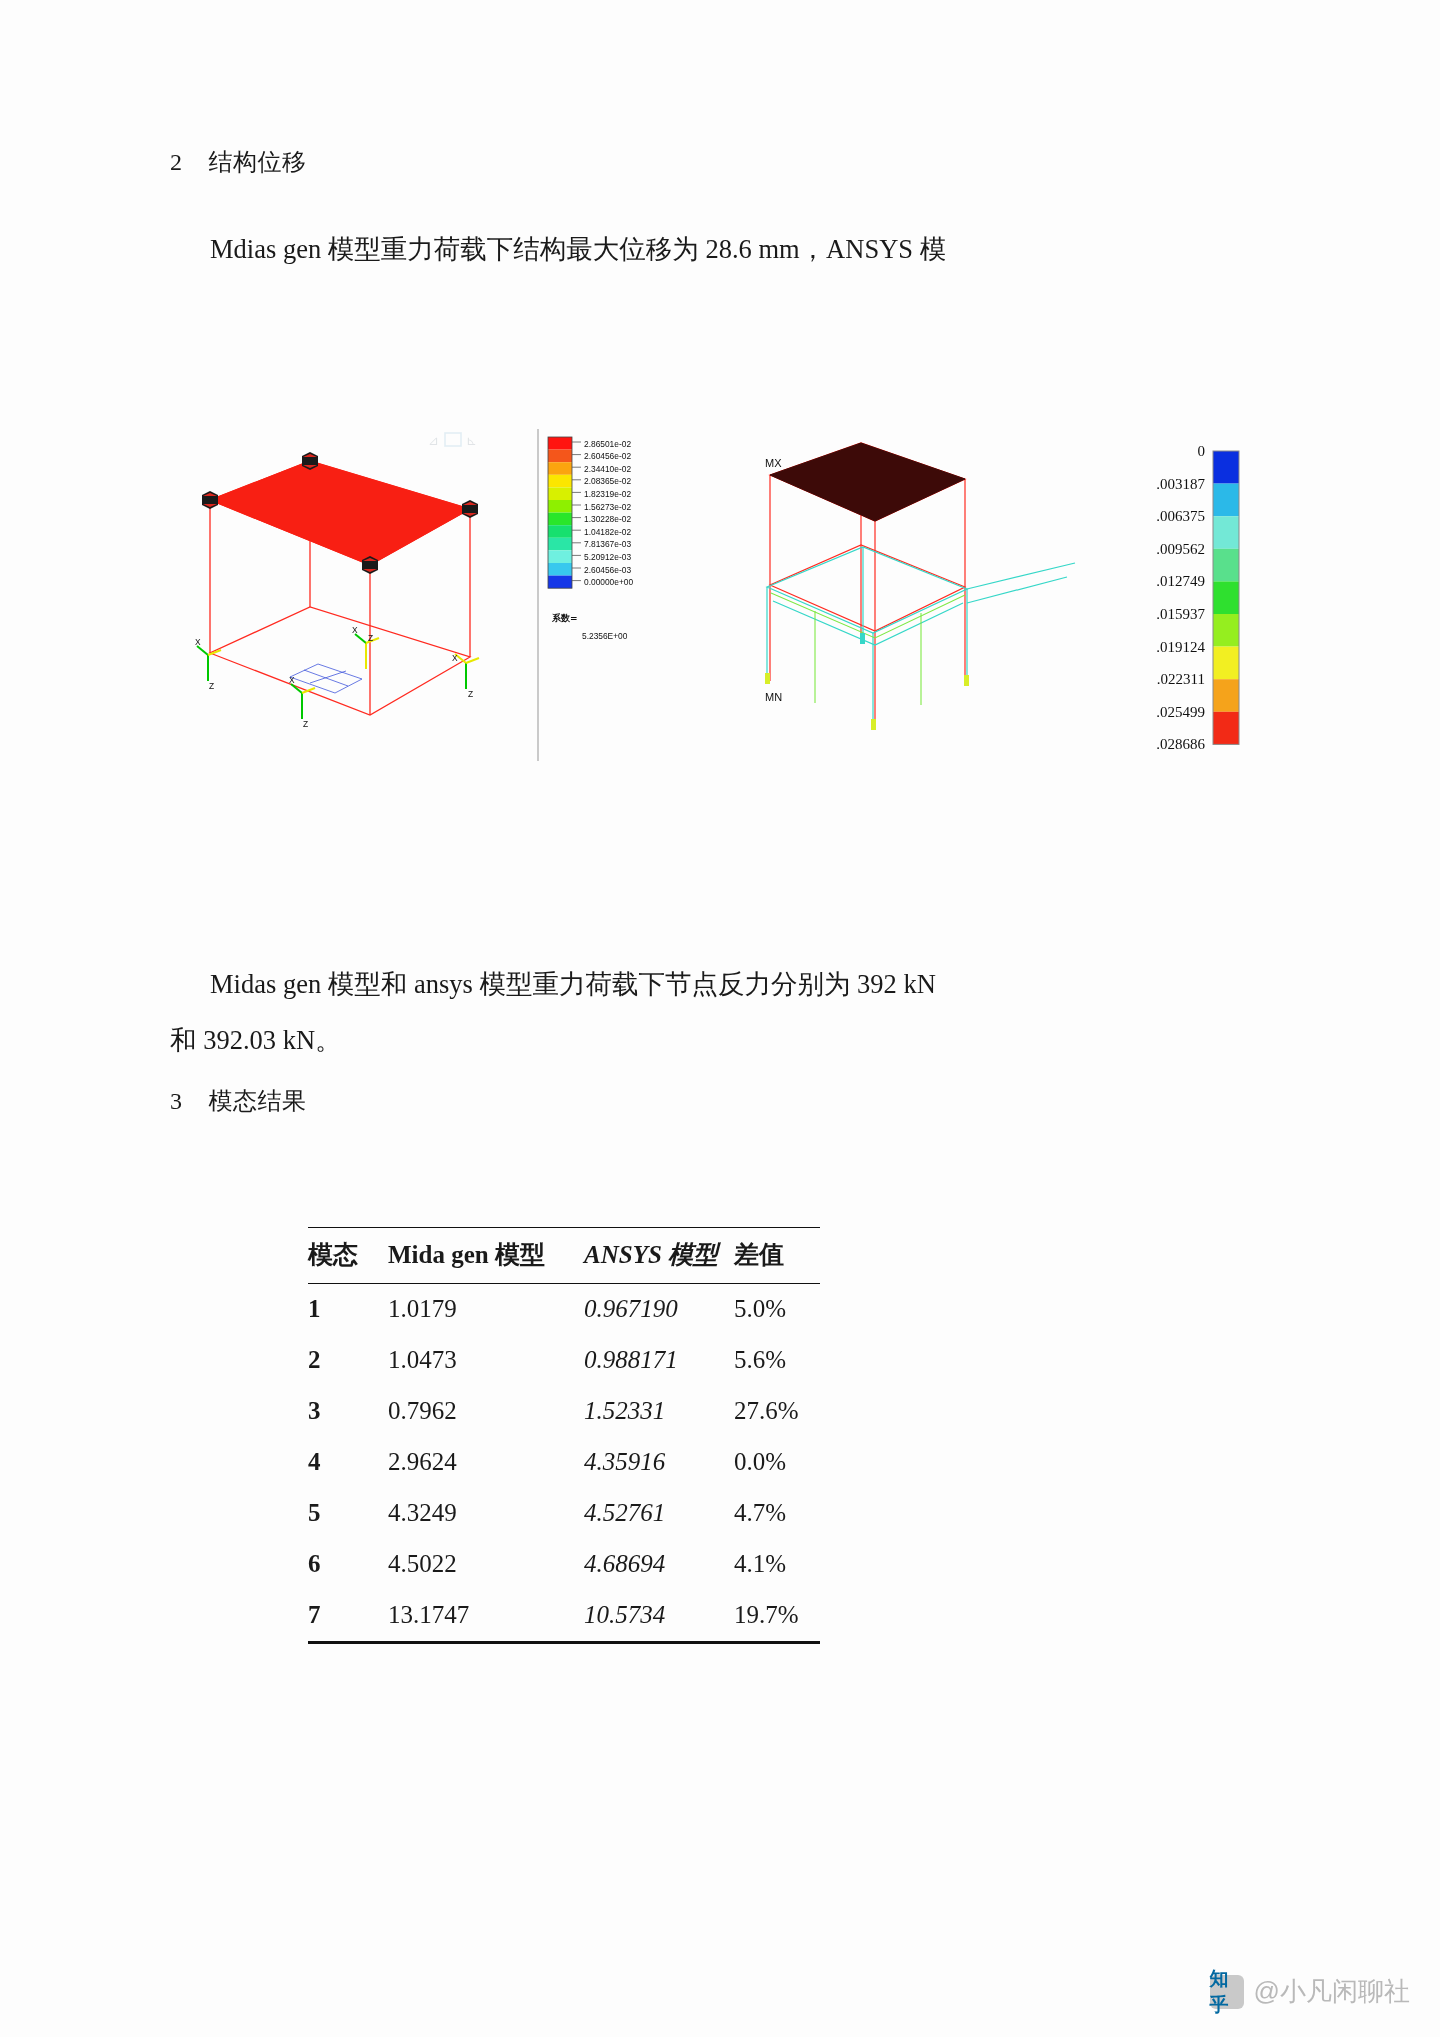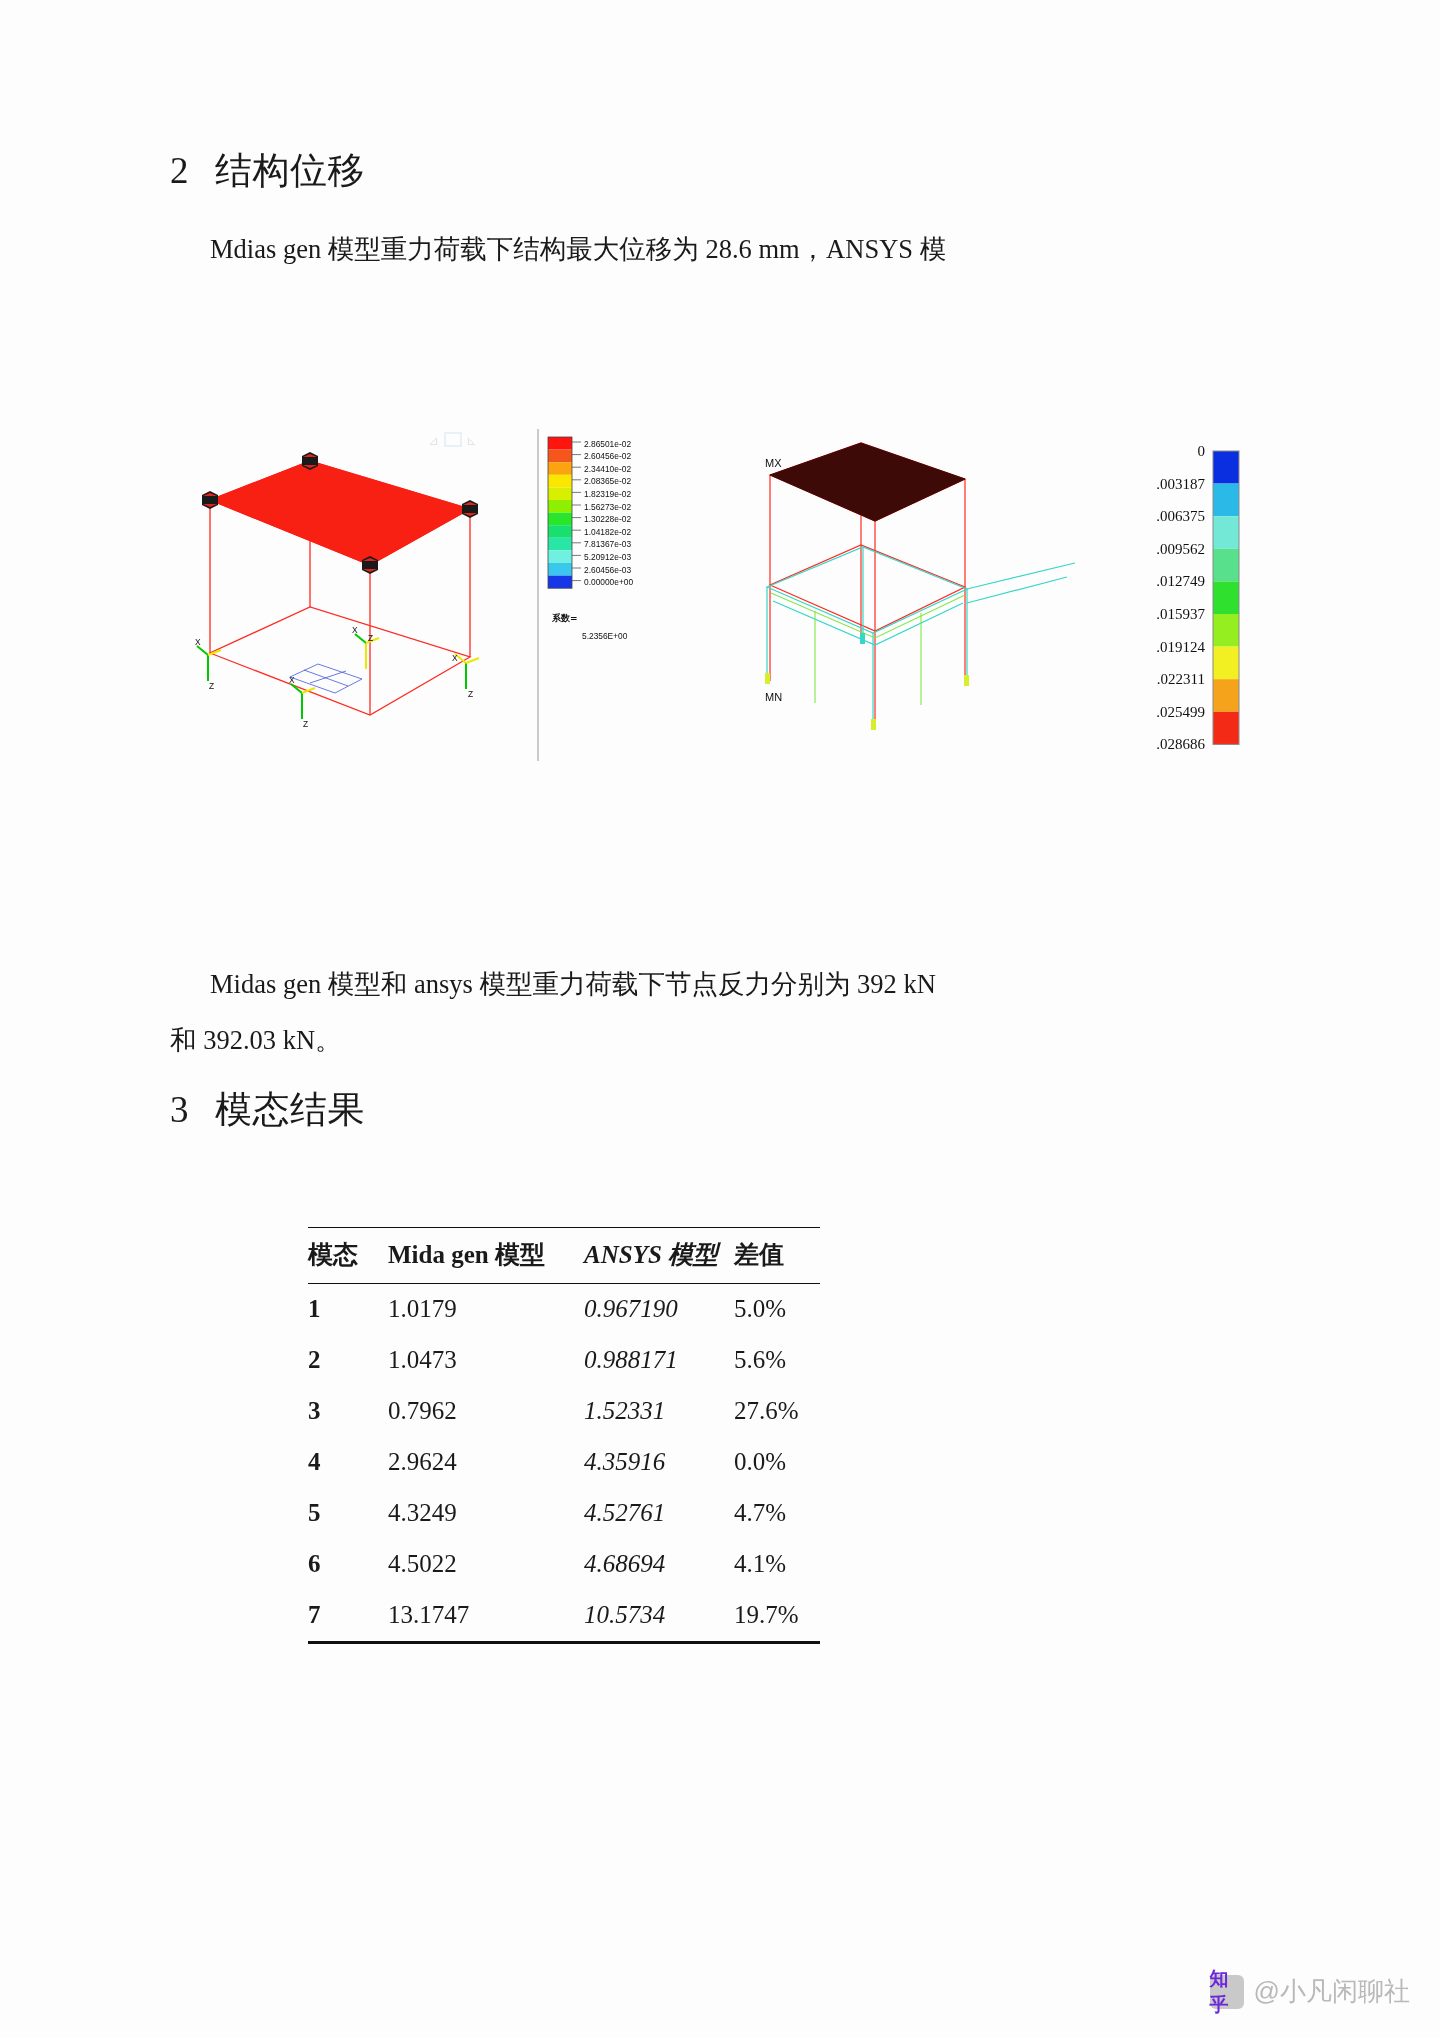--- a/index.html
+++ b/index.html
@@ -11,21 +11,21 @@
     position:relative;
     overflow:hidden;
   }
   .page{
     position:absolute;inset:0;
     background:#fdfdfd;
   }
   
   .heading{
     position:absolute;
-    font-size:37px;
+    font-size:24px;
     letter-spacing:.5px;
     white-space:nowrap;
   }
   .heading .num{margin-right:26px;}
   .para{
     position:absolute;
     font-size:26.5px;
     line-height:58px;
     white-space:nowrap;
   }
@@ -45,21 +45,21 @@
   
   .wm{
     position:absolute;
     right:30px;bottom:28px;
     display:flex;align-items:center;gap:10px;
     color:#b9b9b9;font-size:26px;
     font-family:"Liberation Sans","DejaVu Sans",sans-serif;
   }
   .wm-logo{
     width:34px;height:34px;border-radius:6px;
-    background:#c9c9c9;color:#6d28d9;
+    background:#c9c9c9;color:#0369a1;
     display:flex;align-items:center;justify-content:center;
     font-size:19px;font-weight:bold;
   }
   
   .tbl-wrap{
     position:absolute;left:296px;top:1227px;width:512px;
   }
   table.modal{
     border-collapse:collapse;width:100%;
     font-size:25px;

